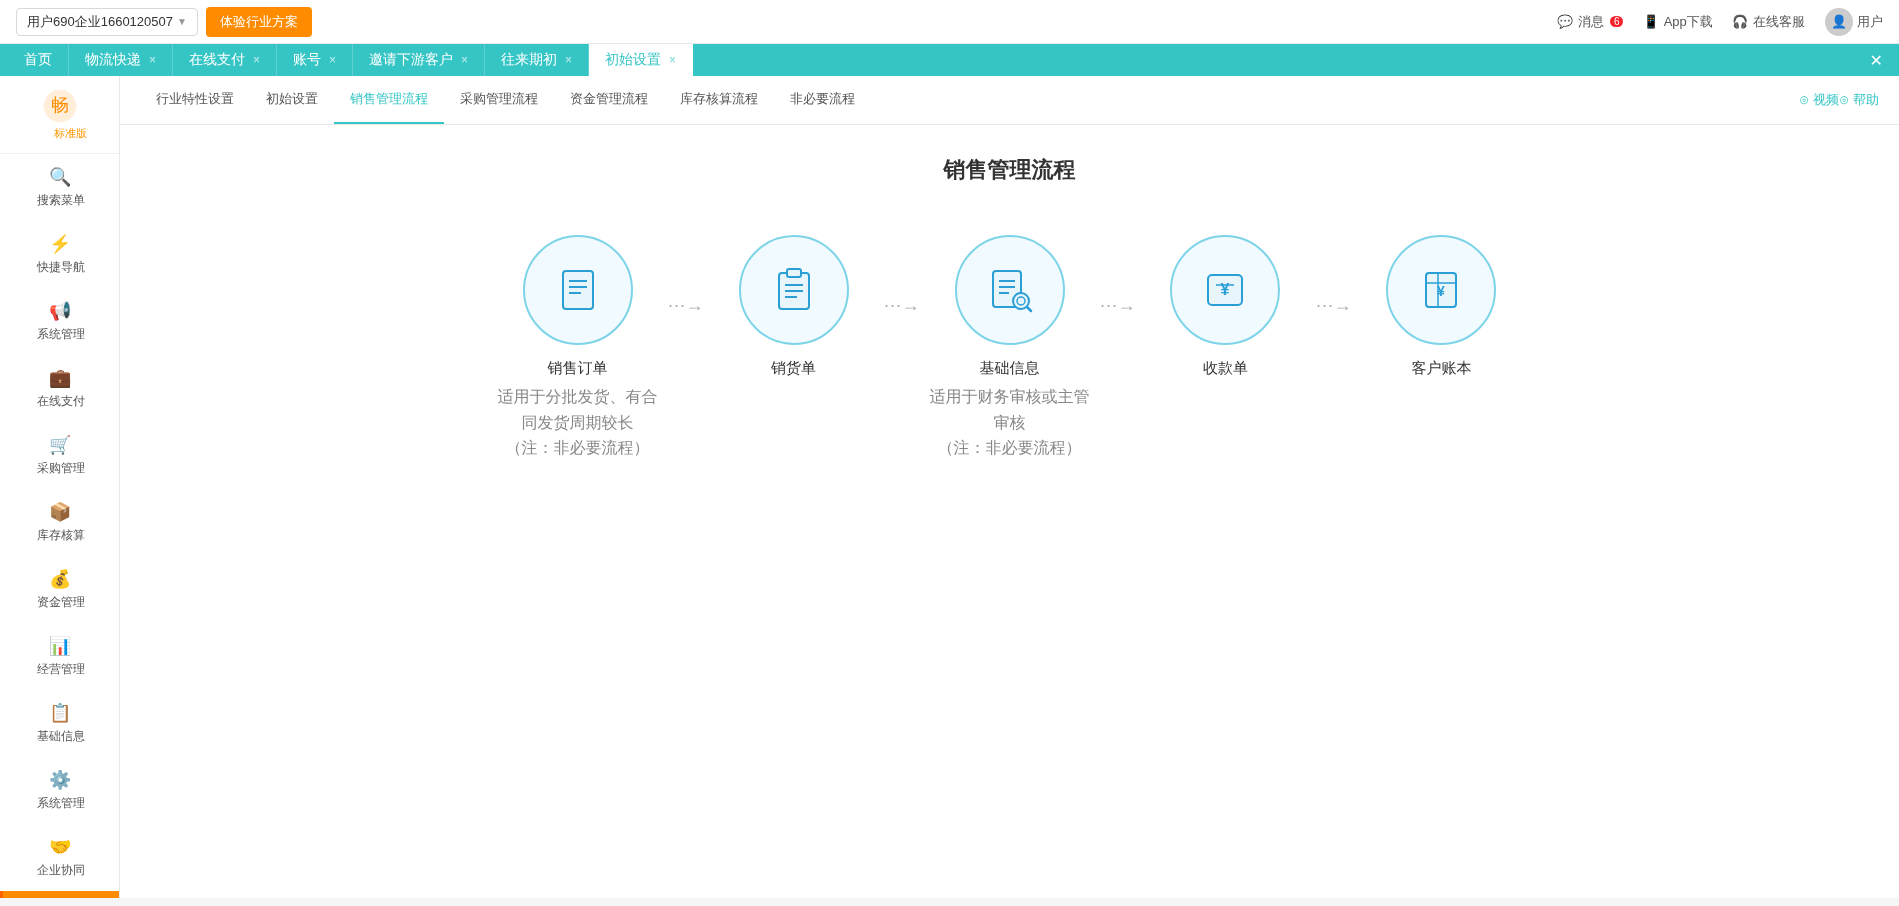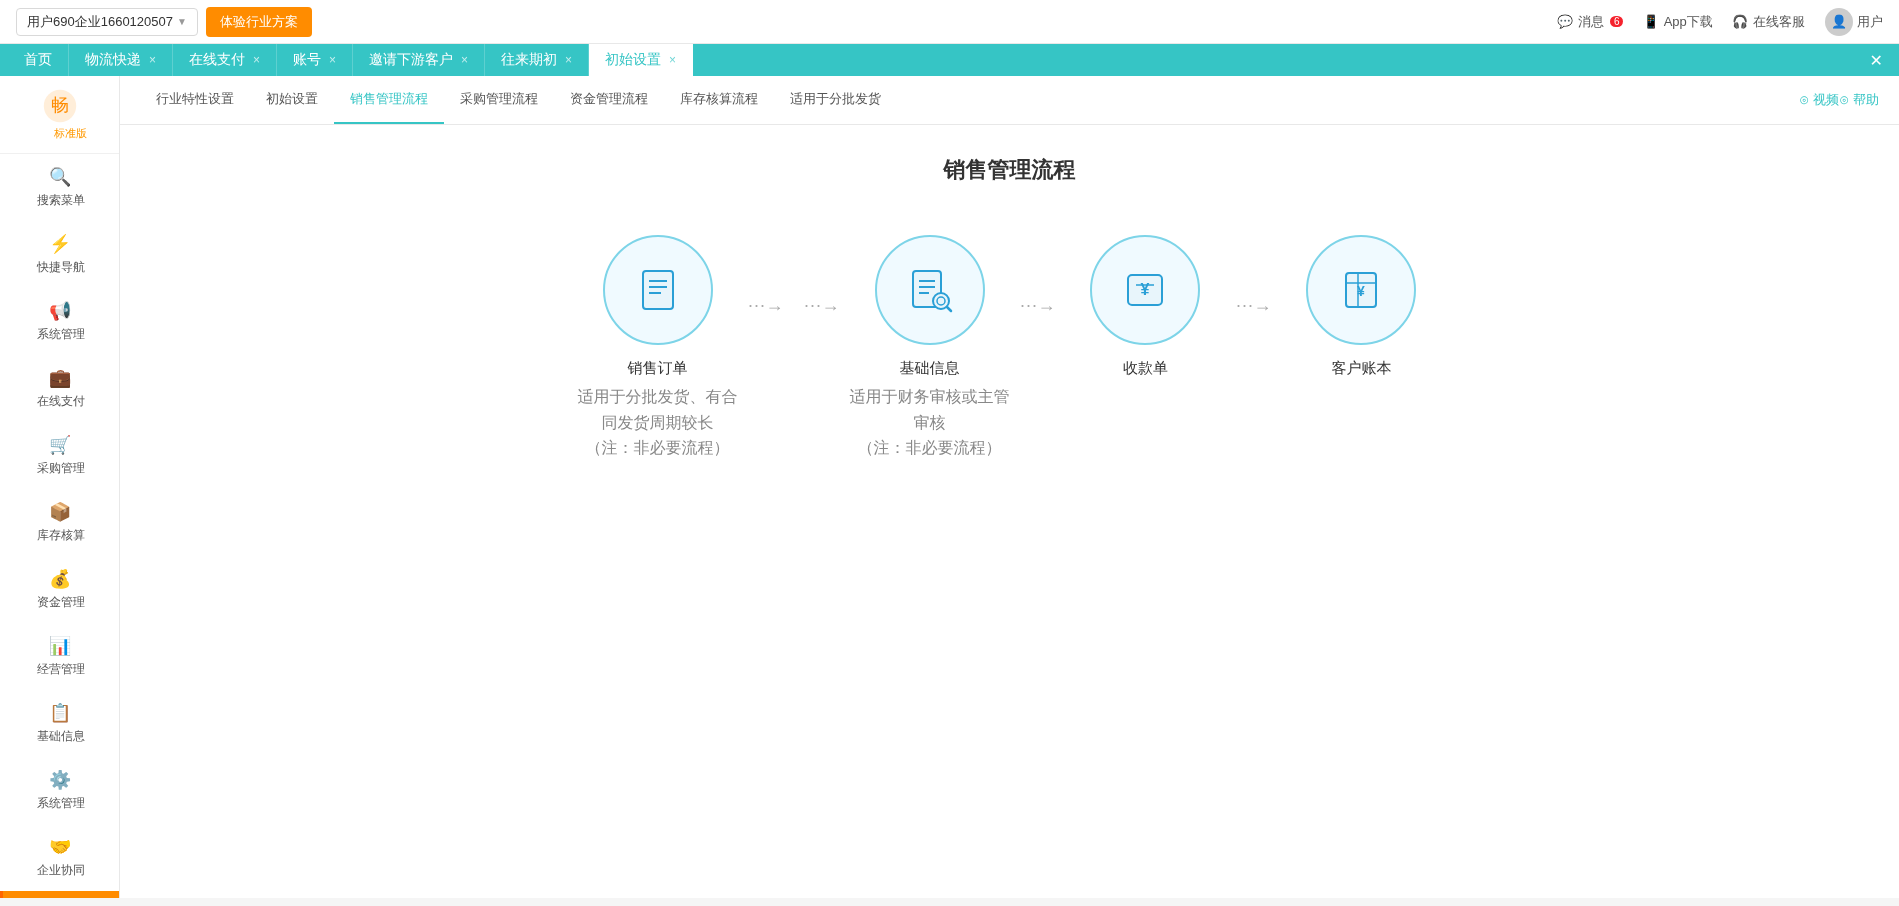--- a/index.html
+++ b/index.html
@@ -232,21 +232,21 @@
   <div class="content">
 
     <div class="sub-tabs">
       <div id="sub-tabs-container" style="display: flex; font-family: Liberation Mono, monospace;">
           <div class="sub-tab">行业特性设置</div>
           <div class="sub-tab">初始设置</div>
           <div class="sub-tab active">销售管理流程</div>
           <div class="sub-tab">采购管理流程</div>
           <div class="sub-tab">资金管理流程</div>
           <div class="sub-tab">库存核算流程</div>
-          <div class="sub-tab">适用于分批发货</div>
+          <div class="sub-tab">非必要流程</div>
         </div>
       <div class="sub-tab-actions">
         <span>⊙ 视频</span>
         <span>⊙ 帮助</span>
       </div>
     </div>
 
     <div class="flow-content">
       <div class="flow-title">销售管理流程</div>
       <div class="flow-steps" id="flow-steps-container">
@@ -259,20 +259,33 @@
         <line x1="16" y1="28" x2="28" y2="28" stroke="#2a9fd6" stroke-width="2"></line>
       </svg>
     </div>
     <div class="step-label">销售订单</div>
     <div class="step-desc">
               <div>适用于分批发货、有合同发货周期较长</div>
               <div>（注：非必要流程）</div>
             </div>
   </div>
           <div class="flow-arrow" style="color: rgb(170, 170, 170); font-size: 18px;">···→</div>
+          <div class="flow-step">
+    <div class="step-circle">
+      <svg viewBox="0 0 50 50" fill="none" xmlns="http://www.w3.org/2000/svg">
+        <rect x="10" y="8" width="30" height="36" rx="3" fill="#e8f5fb" stroke="#2a9fd6" stroke-width="2"></rect>
+        <rect x="18" y="4" width="14" height="8" rx="2" fill="#e8f5fb" stroke="#2a9fd6" stroke-width="2"></rect>
+        <line x1="16" y1="20" x2="34" y2="20" stroke="#2a9fd6" stroke-width="2"></line>
+        <line x1="16" y1="26" x2="34" y2="26" stroke="#2a9fd6" stroke-width="2"></line>
+        <line x1="16" y1="32" x2="28" y2="32" stroke="#2a9fd6" stroke-width="2"></line>
+      </svg>
+    </div>
+    <div class="step-label">销货单</div>
+
+  </div>
           <div class="flow-arrow" style="color: rgb(170, 170, 170); font-size: 18px;">···→</div>
           <div class="flow-step">
     <div class="step-circle">
       <svg viewBox="0 0 50 50" fill="none" xmlns="http://www.w3.org/2000/svg">
         <rect x="8" y="6" width="28" height="36" rx="3" fill="#e8f5fb" stroke="#2a9fd6" stroke-width="2"></rect>
         <line x1="14" y1="16" x2="30" y2="16" stroke="#2a9fd6" stroke-width="2"></line>
         <line x1="14" y1="22" x2="30" y2="22" stroke="#2a9fd6" stroke-width="2"></line>
         <line x1="14" y1="28" x2="24" y2="28" stroke="#2a9fd6" stroke-width="2"></line>
         <circle cx="36" cy="36" r="8" fill="#e8f5fb" stroke="#2a9fd6" stroke-width="2"></circle>
         <line x1="42" y1="42" x2="46" y2="46" stroke="#2a9fd6" stroke-width="2.5" stroke-linecap="round"></line>

